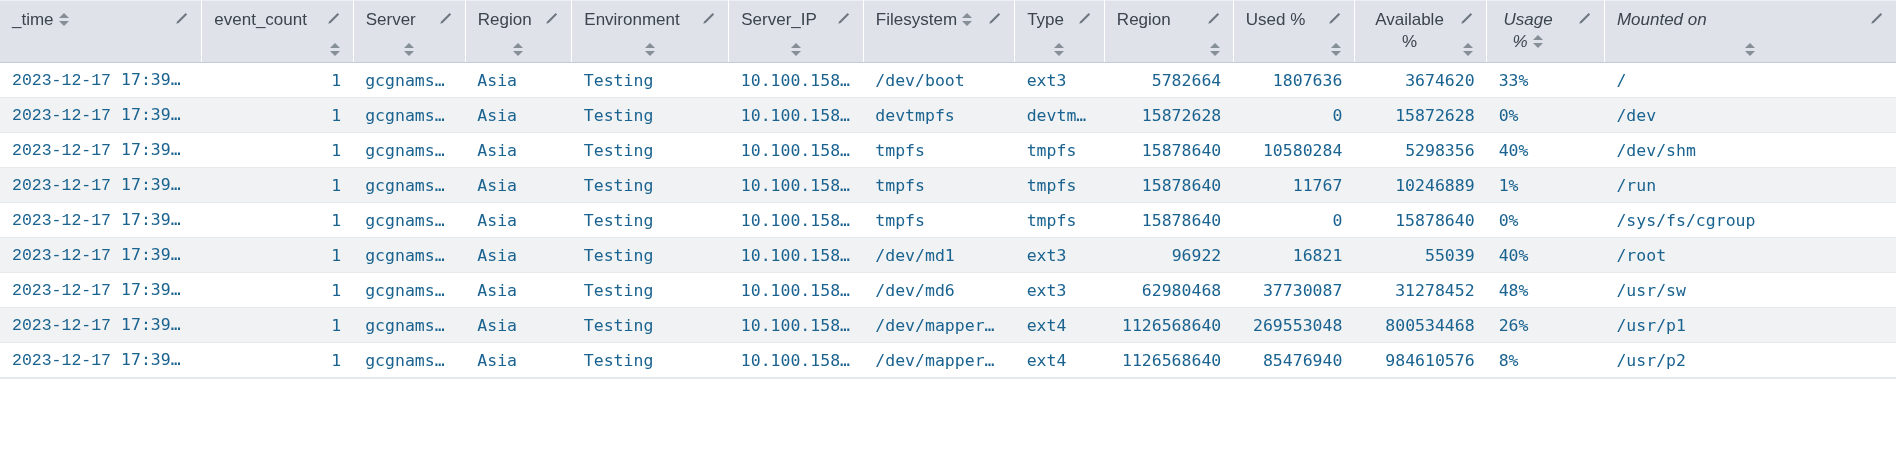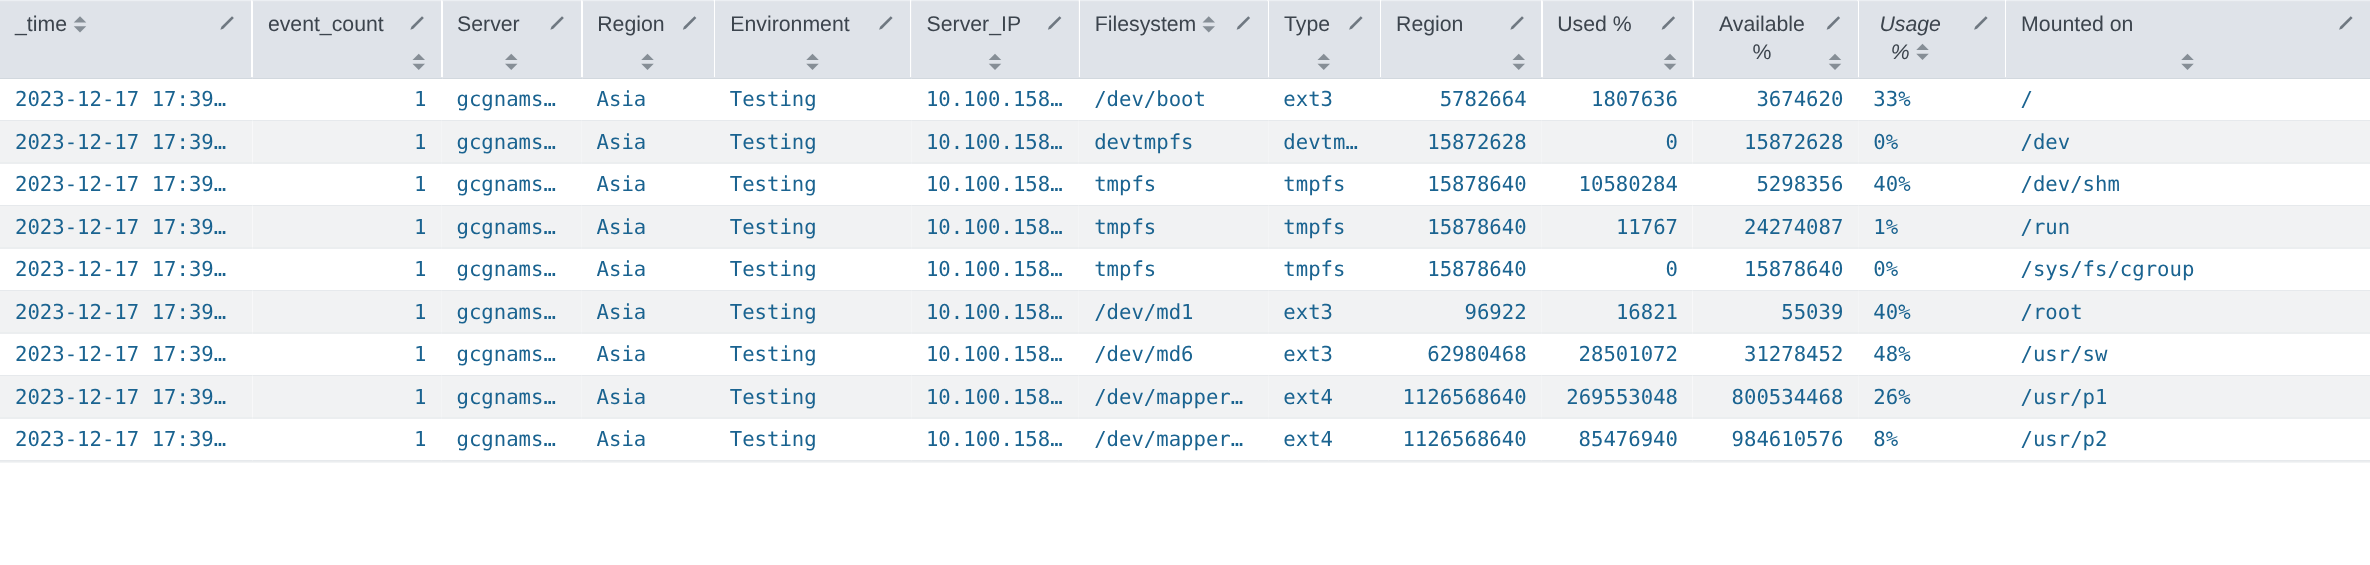--- a/index.html
+++ b/index.html
@@ -34,21 +34,21 @@
     padding: 8px 12px 6px 12px;
     height: 62px;
     vertical-align: top;
     font-weight: normal;
     font-size: 17px;
     color: #3c444d;
     position: relative;
     cursor: pointer;
     user-select: none;
   }
-  thead th:last-child { border-right: none; }
+  thead th:last-child { border-right: none; font-style: italic; }
 
   .th-inner {
     display: flex;
     align-items: flex-start;
     justify-content: space-between;
     width: 100%;
     height: 100%;
     gap: 6px;
   }
   .th-text-wrap {
@@ -122,21 +122,21 @@
     overflow: hidden;
     text-overflow: ellipsis;
     line-height: 15px;
   }
   tbody tr.even { background: #ffffff; }
   tbody tr.odd  { background: #f1f2f3; }
 
   td.align-left   { text-align: left; }
   td.align-right  { text-align: right; }
 
-  .time-cell .time-date { margin-right: 10px; }
+  .time-cell .time-date { margin-right: 10px; font-family: Liberation Mono, monospace; }
 
   
   col.c-time   { width: 180px; }
   col.c-count  { width: 135px; }
   col.c-server { width: 100px; }
   col.c-region { width: 95px; }
   col.c-env    { width: 140px; }
   col.c-ip     { width: 120px; }
   col.c-fs     { width: 135px; }
   col.c-type   { width: 80px; }
@@ -366,21 +366,21 @@
           <td class="align-left time-cell"><span class="time-date">2023-12-17</span><span class="time-clock">17:39:58</span></td>
           <td class="align-right">1</td>
           <td class="align-left">gcgnamslap</td>
           <td class="align-left">Asia</td>
           <td class="align-left">Testing</td>
           <td class="align-left">10.100.158.51</td>
           <td class="align-left">tmpfs</td>
           <td class="align-left">tmpfs</td>
           <td class="align-right">15878640</td>
           <td class="align-right">11767</td>
-          <td class="align-right">24274087</td>
+          <td class="align-right">10246889</td>
           <td class="align-left">1%</td>
           <td class="align-left">/run</td>
         </tr>
         <tr class="even">
           <td class="align-left time-cell"><span class="time-date">2023-12-17</span><span class="time-clock">17:39:58</span></td>
           <td class="align-right">1</td>
           <td class="align-left">gcgnamslap</td>
           <td class="align-left">Asia</td>
           <td class="align-left">Testing</td>
           <td class="align-left">10.100.158.51</td>
@@ -410,21 +410,21 @@
         <tr class="even">
           <td class="align-left time-cell"><span class="time-date">2023-12-17</span><span class="time-clock">17:39:58</span></td>
           <td class="align-right">1</td>
           <td class="align-left">gcgnamslap</td>
           <td class="align-left">Asia</td>
           <td class="align-left">Testing</td>
           <td class="align-left">10.100.158.51</td>
           <td class="align-left">/dev/md6</td>
           <td class="align-left">ext3</td>
           <td class="align-right">62980468</td>
-          <td class="align-right">28501072</td>
+          <td class="align-right">37730087</td>
           <td class="align-right">31278452</td>
           <td class="align-left">48%</td>
           <td class="align-left">/usr/sw</td>
         </tr>
         <tr class="odd">
           <td class="align-left time-cell"><span class="time-date">2023-12-17</span><span class="time-clock">17:39:58</span></td>
           <td class="align-right">1</td>
           <td class="align-left">gcgnamslap</td>
           <td class="align-left">Asia</td>
           <td class="align-left">Testing</td>

